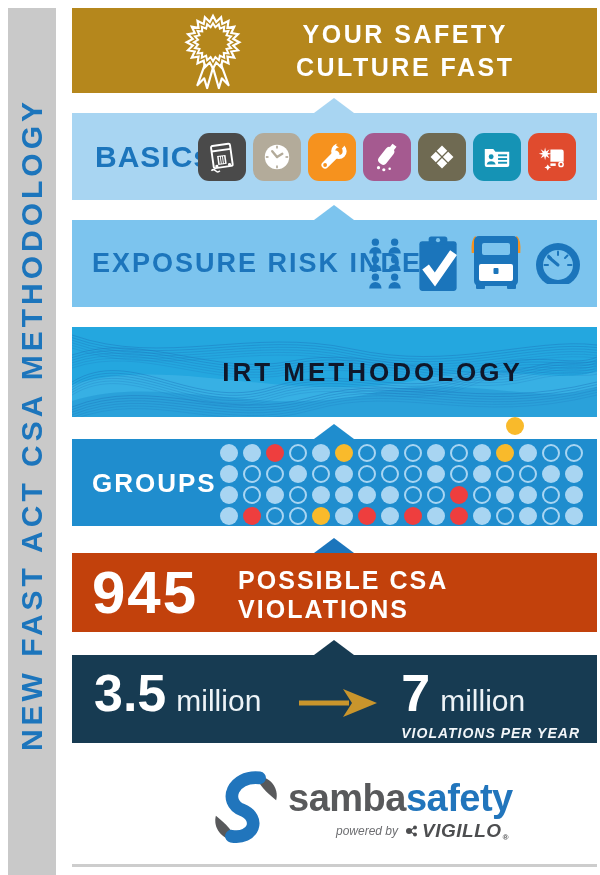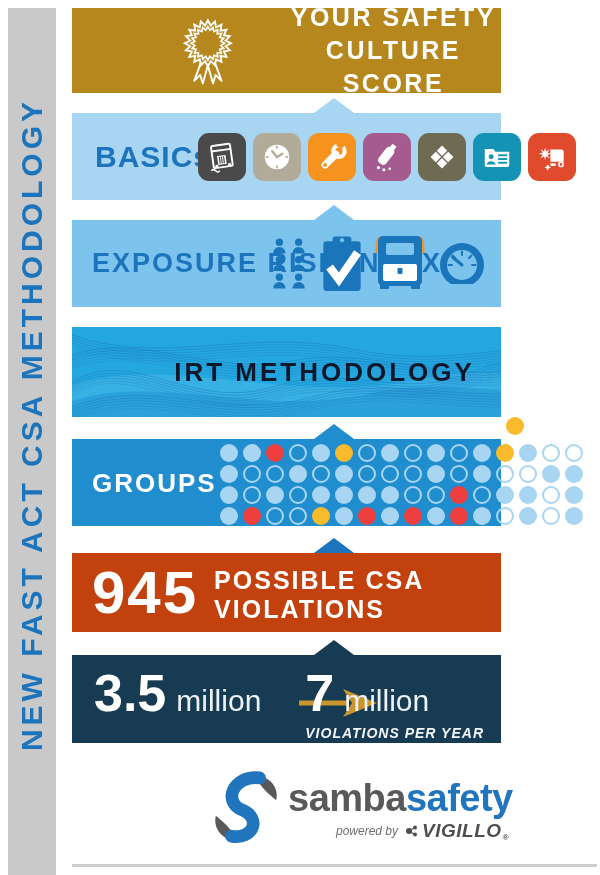--- a/index.html
+++ b/index.html
@@ -7,21 +7,21 @@
   body { font-family:"Liberation Sans", sans-serif; }
   #stage { position:relative; width:600px; height:875px; background:#fff; overflow:hidden; }
 
   
   .rail { position:absolute; left:8px; top:8px; width:48px; height:867px; background:#C9C9C9;
           display:flex; align-items:center; justify-content:center; padding-bottom:34px; }
   .rail-text { writing-mode:vertical-rl; transform:rotate(180deg);
                font-size:30px; font-weight:bold; letter-spacing:4px; color:#1C75BC; white-space:nowrap; }
 
   
-  .band { position:absolute; left:72px; width:429px; }
+  .band { position:absolute; left:72px; width:525px; }
   .chev { position:absolute; top:-15px; left:242px; width:0; height:0;
           border-left:20px solid transparent; border-right:20px solid transparent; border-bottom:15px solid #000; }
 
   .band-score { top:8px; height:85px; display:flex; align-items:center; }
   .score-icon { margin-left:100px; }
   .score-text { margin-left:42px; color:#fff; font-weight:bold; font-size:25px; letter-spacing:2.5px;
                 line-height:33px; text-align:center; }
 
   .band-basics { top:113px; height:87px; display:flex; align-items:center; }
   .basics-label { margin-left:23px; font-size:30px; font-weight:bold; letter-spacing:1px; color:#1C75BC; }
@@ -42,21 +42,21 @@
   .groups-label { position:absolute; left:20px; top:50%; transform:translateY(-50%);
                   color:#fff; font-size:26px; font-weight:bold; letter-spacing:2px; }
   .dots { position:absolute; left:148px; top:5px; display:flex; flex-direction:column; gap:3px; }
   .dot-row { display:flex; gap:5px; }
   .dot { width:18px; height:18px; border-radius:50%; }
   .dot.outline { background:transparent; border:2px solid #A8D5F2; }
   .stray-dot { position:absolute; left:506px; top:417px; width:18px; height:18px; border-radius:50%; }
 
   .band-v945 { top:553px; height:79px; display:flex; align-items:center; }
   .v945-number { margin-left:20px; color:#fff; font-size:60px; font-weight:bold; letter-spacing:2px; }
-  .v945-label { margin-left:16px; color:#fff; font-size:25px; font-weight:bold; letter-spacing:2px; padding-top:4px; }
+  .v945-label { margin-left:40px; color:#fff; font-size:25px; font-weight:bold; letter-spacing:2px; padding-top:4px; }
 
   .band-stats { top:655px; height:88px; }
   .stat { position:absolute; top:12px; color:#fff; }
   .stat-left { left:22px; }
   .stat-right { right:17px; }
   .stat-top { display:flex; align-items:baseline; }
   .stat-value { font-size:52px; font-weight:bold; line-height:1; }
   .stat-unit { font-size:30px; margin-left:10px; color:#EDF3F7; }
   .stat-caption { font-size:14px; font-weight:bold; font-style:italic; letter-spacing:1px; margin-top:6px; color:#F2F6F9; }
   .stat-arrow { position:absolute; left:225px; top:33px; }
@@ -83,21 +83,21 @@
 
   <div class="band band-score" style="background: rgb(181, 135, 28);">
     <svg class="score-icon" width="82" height="82" viewBox="0 0 84 84">
       <polygon id="award-outer" fill="none" stroke="#fff" stroke-width="2.2" points="42.0,6.0 45.3,12.3 50.3,7.3 51.5,14.3 57.9,11.2 56.8,18.2 63.8,17.1 60.7,23.5 67.7,24.7 62.7,29.7 69.0,33.0 62.7,36.3 67.7,41.3 60.7,42.5 63.8,48.9 56.8,47.8 57.9,54.8 51.5,51.7 50.3,58.7 45.3,53.7 42.0,60.0 38.7,53.7 33.7,58.7 32.5,51.7 26.1,54.8 27.2,47.8 20.2,48.9 23.3,42.5 16.3,41.3 21.3,36.3 15.0,33.0 21.3,29.7 16.3,24.7 23.3,23.5 20.2,17.1 27.2,18.2 26.1,11.2 32.5,14.3 33.7,7.3 38.7,12.3"></polygon>
       <polygon id="award-inner" fill="none" stroke="#fff" stroke-width="2" points="42.0,13.5 44.4,17.7 48.0,14.5 49.0,19.2 53.5,17.2 53.0,22.0 57.8,21.5 55.8,26.0 60.5,27.0 57.3,30.6 61.5,33.0 57.3,35.4 60.5,39.0 55.8,40.0 57.8,44.5 53.0,44.0 53.5,48.8 49.0,46.8 48.0,51.5 44.4,48.3 42.0,52.5 39.6,48.3 36.0,51.5 35.0,46.8 30.5,48.8 31.0,44.0 26.2,44.5 28.2,40.0 23.5,39.0 26.7,35.4 22.5,33.0 26.7,30.6 23.5,27.0 28.2,26.0 26.2,21.5 31.0,22.0 30.5,17.2 35.0,19.2 36.0,14.5 39.6,17.7"></polygon>
       <path d="M34 55 L26 77 L33 70 L36 80 L42 59" fill="none" stroke="#fff" stroke-width="2.2" stroke-linejoin="round"></path>
       <path d="M50 55 L58 77 L51 70 L48 80 L42 59" fill="none" stroke="#fff" stroke-width="2.2" stroke-linejoin="round"></path>
     </svg>
     <div class="score-text">
       <div>YOUR SAFETY</div>
-      <div>CULTURE SCORE</div>
+      <div>CULTURE FAST</div>
     </div>
   </div>
 
   <div class="band band-basics" style="background: rgb(168, 213, 242);">
     <div class="chev" style="border-bottom-color: rgb(168, 213, 242);"></div>
     <div class="basics-label" style="color: rgb(28, 117, 188);">BASICs</div>
     <div class="tiles">
       <div class="tile" style="background: rgb(74, 74, 74); color: rgb(74, 74, 74);">
         <svg width="34" height="34" viewBox="0 0 32 32">
           <g transform="rotate(-8 16 16)">

